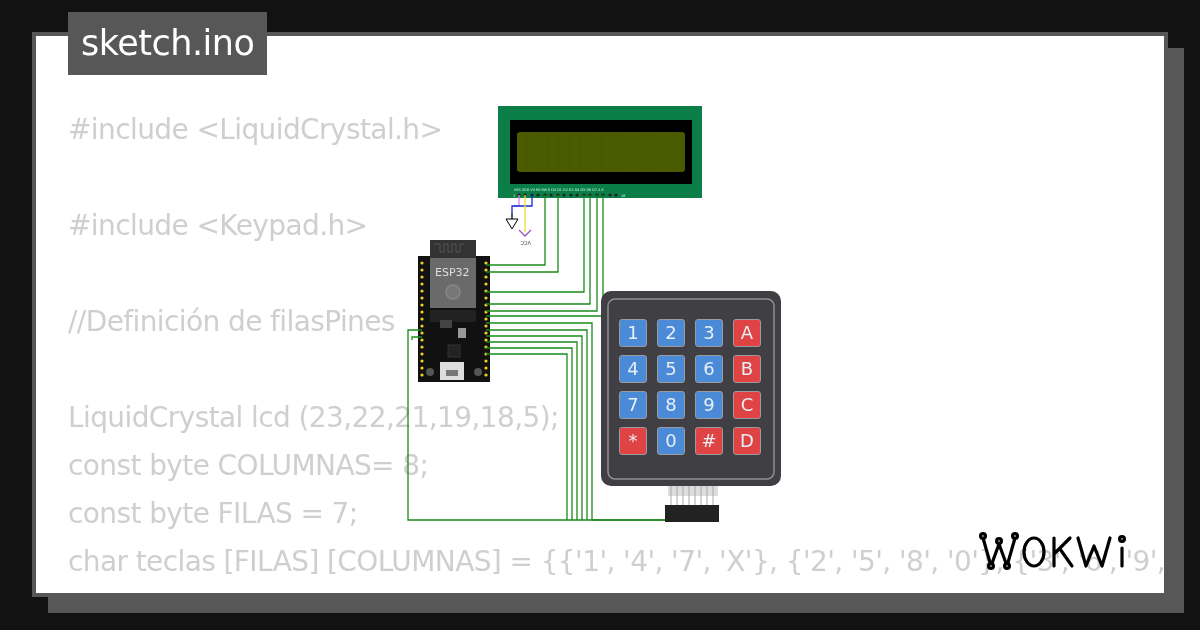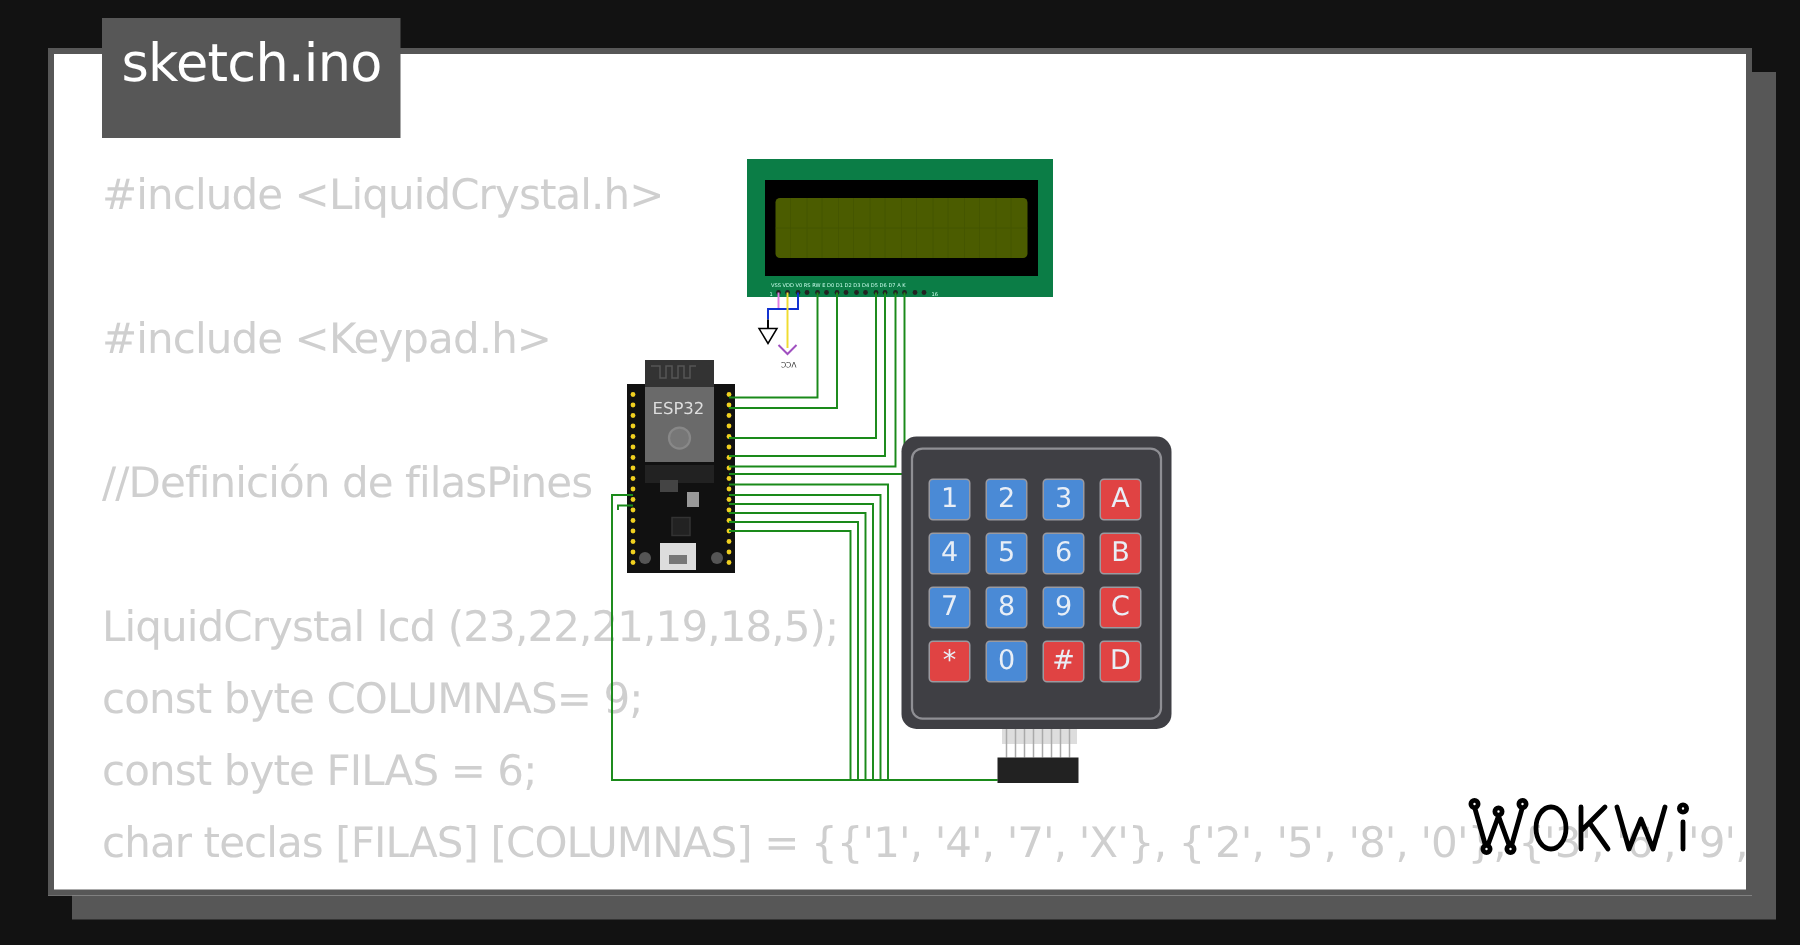--- a/index.html
+++ b/index.html
@@ -13,21 +13,21 @@
   .card {
     position:absolute; left:32px; top:32px; width:1128px; height:557px;
     border:4px solid #575757; background:#ffffff; overflow:hidden;
   }
   .code {
     position:absolute; left:32px; top:70px; margin:0;
     font-family:"DejaVu Sans", sans-serif; font-size:28px; color:#cfcfcf;
     line-height:48px; white-space:pre; letter-spacing:-0.6px;
   }
   .title-tag {
-    position:absolute; left:68px; top:12px; height:80px; padding:0 13px;
+    position:absolute; left:68px; top:12px; height:63px; padding:0 13px;
     background:#575757; color:#ffffff; font-size:35px; line-height:63px;
     font-family:"DejaVu Sans", sans-serif; letter-spacing:-0.5px;
   }
   .circuit { position:absolute; left:0; top:0; }
   .logo {
     position:absolute; left:978px; top:530px; width:170px; height:42px;
   }
 </style>
 </head>
 <body>
@@ -35,22 +35,22 @@
 <div class="shadow"></div>
 
 <div class="card">
   <pre class="code"><span>#include &lt;LiquidCrystal.h&gt;</span>
 <span></span>
 <span>#include &lt;Keypad.h&gt;</span>
 <span></span>
 <span>//Definición de filasPines</span>
 <span></span>
 <span>LiquidCrystal lcd (23,22,21,19,18,5);</span>
-<span>const byte COLUMNAS= 9;</span>
-<span>const byte FILAS = 6;</span>
+<span>const byte COLUMNAS= 8;</span>
+<span>const byte FILAS = 7;</span>
 <span>char teclas [FILAS] [COLUMNAS] = {{'1', '4', '7', 'X'}, {'2', '5', '8', '0'}, {'3', '6', '9', '='}, {'A', 'B', 'C', 'D'}};</span>
 <span>byte filasPines [FILAS] = {17,16,4,0}; //Definición</span></pre>
 </div>
 
 <div class="title-tag">sketch.ino</div>
 
 <svg class="circuit" width="1200" height="630" viewBox="0 0 1200 630">
 
   <g>
     <rect x="498" y="106" width="204" height="92" fill="#0b7d46"></rect>

